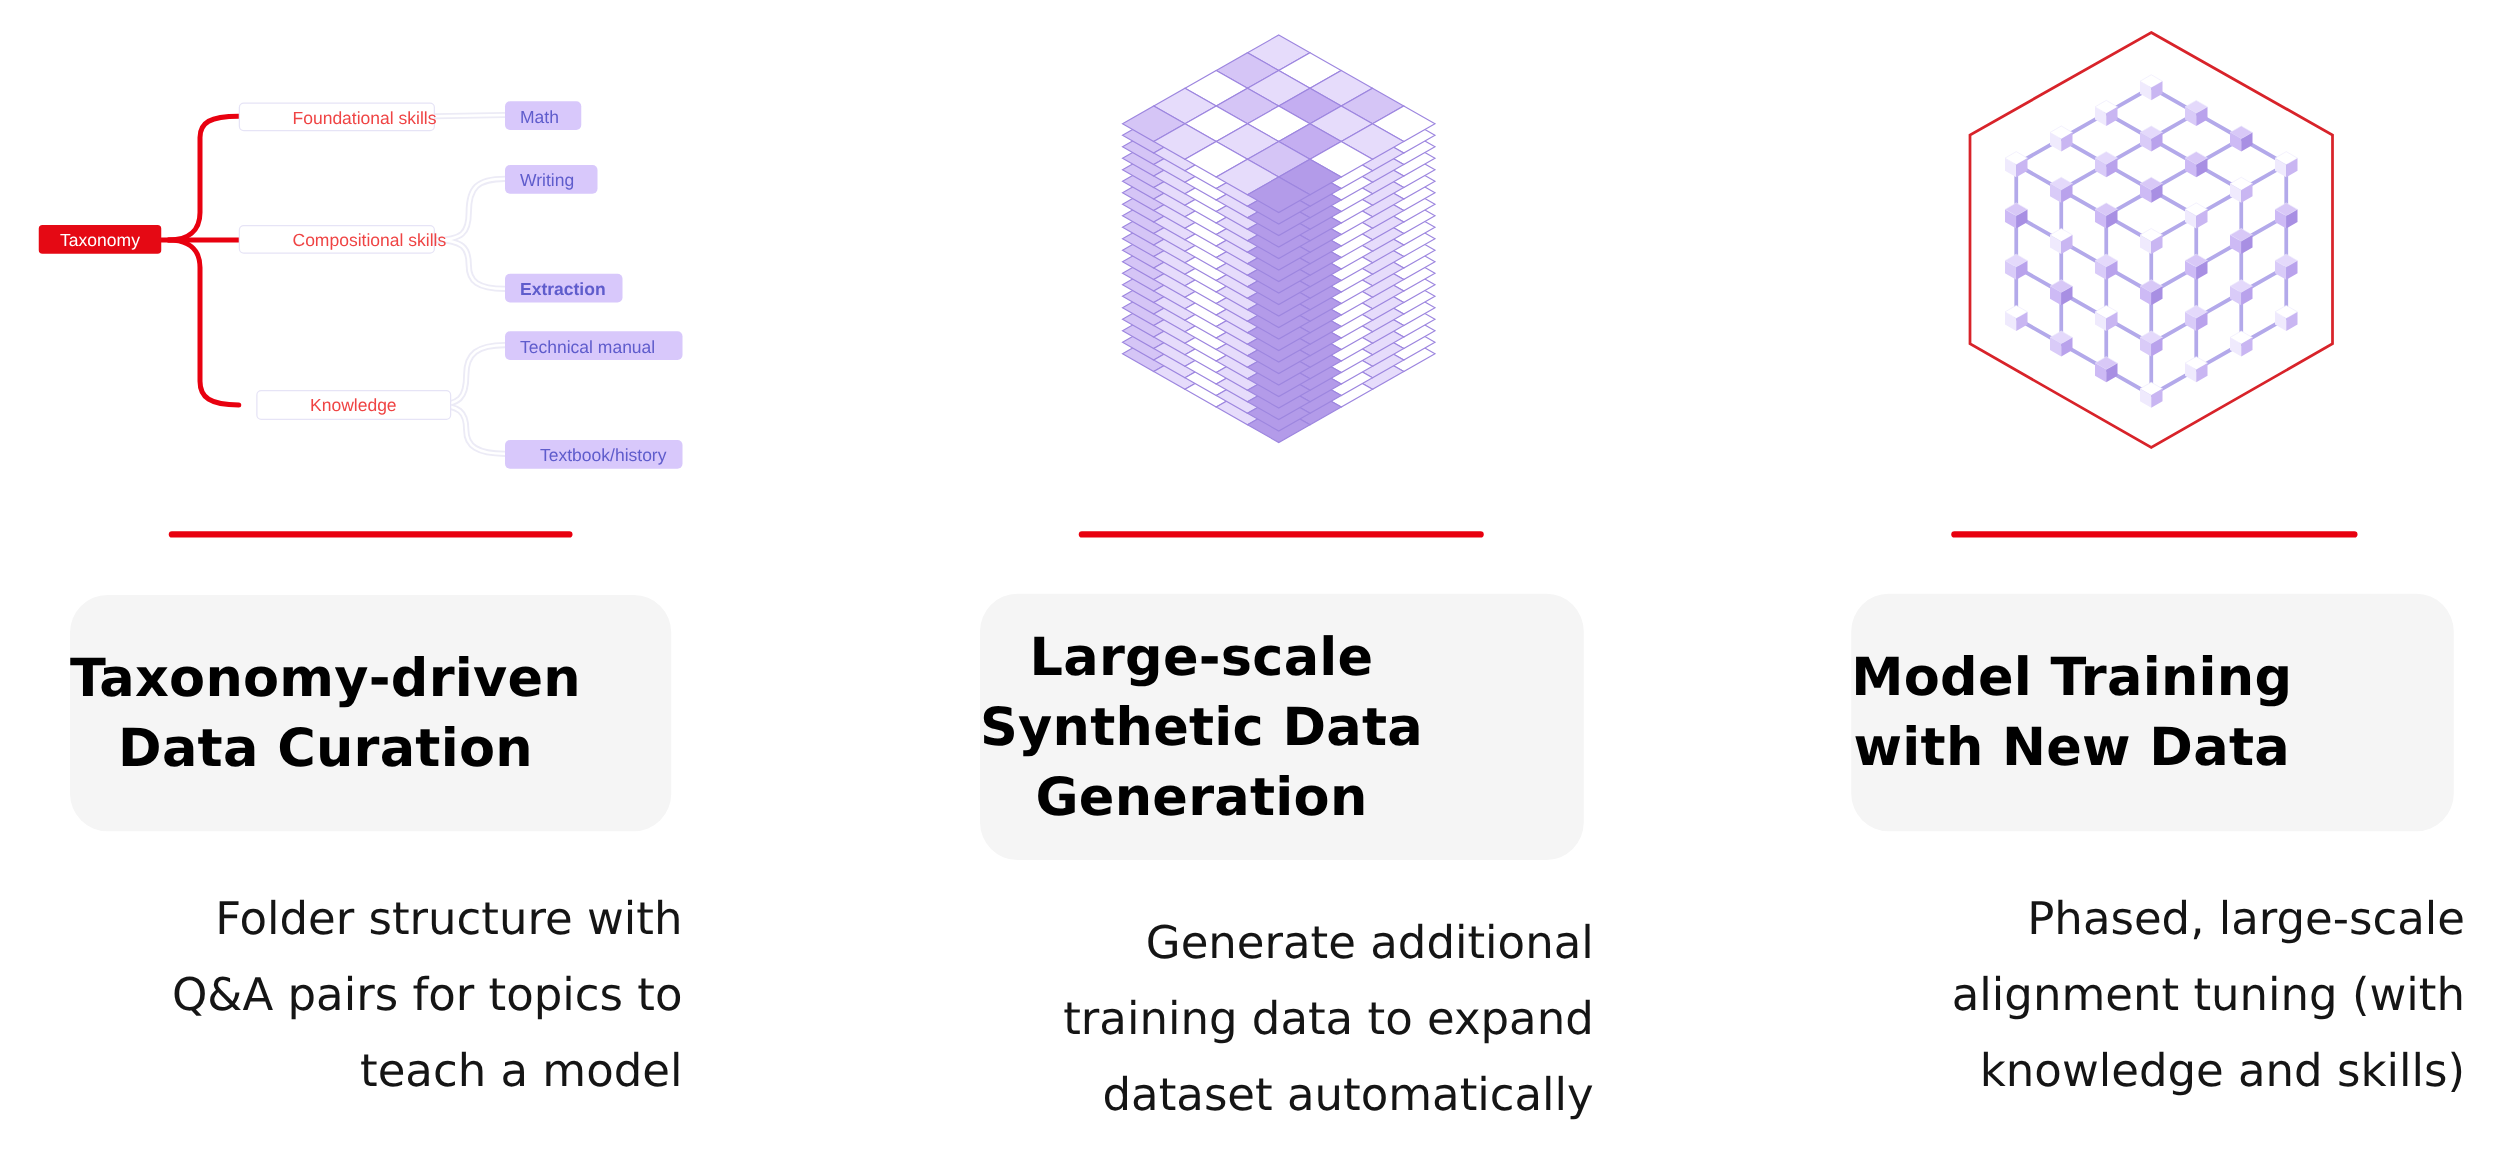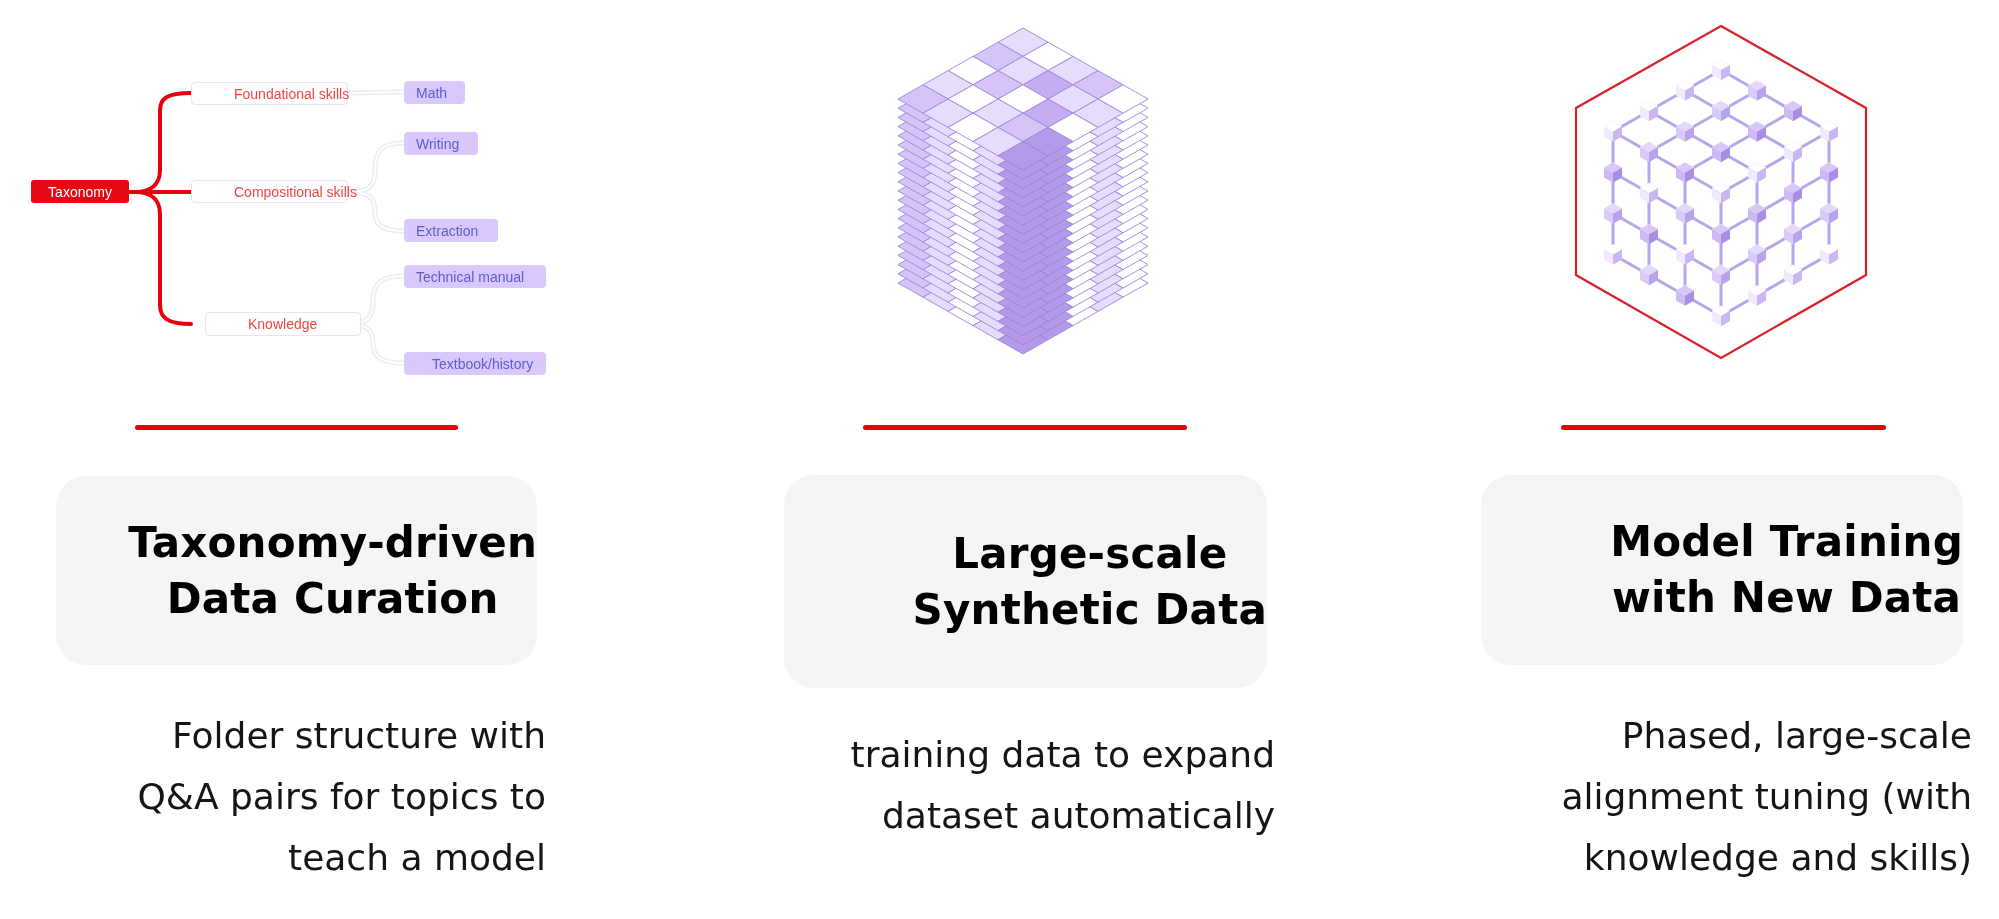--- a/index.html
+++ b/index.html
@@ -7,21 +7,21 @@
          font-family: "Liberation Sans", "DejaVu Sans", sans-serif; }
   .abs { position: absolute; }
   .svgwrap { position: absolute; left: 0; top: 0; width: 1999px; height: 919px; pointer-events: none; }
   .node { position: absolute; box-sizing: border-box; font-size: 14px; display: flex; align-items: center;
           padding-left: 12px; border-radius: 4px; white-space: nowrap; }
   .node-root { background: #e50914; color: #ffffff; justify-content: center; padding-left: 0; border-radius: 3px; }
   .node-mid { background: #ffffff; border: 1.5px solid #e6e4f6; color: #ef4444; padding-left: 42px; }
   .node-leaf { background: #d8c8fb; color: #5f5ccc; padding-left: 12px; }
   .divider { position: absolute; height: 5px; border-radius: 3px; background: #e8000f; }
   .card { position: absolute; background: #f5f5f5; border-radius: 30px; display: flex; align-items: center;
-          justify-content: flex-end; text-align: center; box-sizing: border-box; }
+          justify-content: flex-start; text-align: center; box-sizing: border-box; }
   .card-title { font-family: "DejaVu Sans", sans-serif; font-weight: bold; font-size: 42px; line-height: 56px;
                 color: #000000; letter-spacing: 0.2px; }
   .desc { position: absolute; text-align: right; font-family: "DejaVu Sans", sans-serif; font-weight: normal;
           font-size: 36px; line-height: 61px; color: #151515; }
   .desc span { display: block; }
 </style>
 </head>
 <body>
 
 <div>
@@ -50,21 +50,21 @@
   </svg>
 
   <div class="node node-root" style="left:31px; top:180px; width:98px; height:23px;">Taxonomy</div>
 
   <div class="node node-mid" style="left:191px; top:82px; width:157px; height:23px;">Foundational skills</div>
   <div class="node node-mid" style="left:191px; top:180px; width:157px; height:23px;">Compositional skills</div>
   <div class="node node-mid" style="left:205px; top:312px; width:156px; height:24px;">Knowledge</div>
 
   <div class="node node-leaf" style="left:404px; top:81px; width:61px; height:23px;">Math</div>
   <div class="node node-leaf" style="left:404px; top:132px; width:74px; height:23px;">Writing</div>
-  <div class="node node-leaf" style="left:404px; top:219px; width:94px; height:23px;">Extraction</div>
+  <div class="node node-leaf" style="left:404px; top:219px; width:94px; height:23px;font-weight:bold;">Extraction</div>
   <div class="node node-leaf" style="left:404px; top:265px; width:142px; height:23px;">Technical manual</div>
   <div class="node node-leaf" style="left:404px; top:352px; width:142px; height:23px;padding-left:28px;">Textbook/history</div>
 </div>
 
 <svg class="abs" style="left:895px; top:20px;" width="270" height="345" viewBox="0 0 270 345">
   <g id="stack">
       <polygon points="28,248.8 53,263 28,277.2 3,263" fill="#d5c5f6" stroke="#9d86df" stroke-width="0.9"></polygon>
       <polygon points="53,263 78,277.2 53,291.4 28,277.2" fill="#e6dcfb" stroke="#9d86df" stroke-width="0.9"></polygon>
       <polygon points="78,277.2 103,291.4 78,305.6 53,291.4" fill="#ffffff" stroke="#9d86df" stroke-width="0.9"></polygon>
       <polygon points="103,291.4 128,305.6 103,319.8 78,305.6" fill="#e6dcfb" stroke="#9d86df" stroke-width="0.9"></polygon>
@@ -459,35 +459,37 @@
 <div class="card" style="left:56px; top:476px; width:481px; height:189px;">
   <div class="card-title">
     <div>Taxonomy-driven</div>
     <div>Data Curation</div>
   </div>
 </div>
 <div class="card" style="left:784px; top:475px; width:483px; height:213px;">
   <div class="card-title">
     <div>Large-scale</div>
     <div>Synthetic Data</div>
+    <div>Generation</div>
   </div>
 </div>
 <div class="card" style="left:1481px; top:475px; width:482px; height:190px;">
   <div class="card-title">
     <div>Model Training</div>
     <div>with New Data</div>
   </div>
 </div>
 
 <div class="desc" style="left:46px; top:705px; width:500px;">
   <span>Folder structure with</span>
   <span>Q&amp;A pairs for topics to</span>
   <span>teach a model</span>
 </div>
 <div class="desc" style="left:775px; top:724px; width:500px;">
+  <span>Generate additional</span>
   <span>training data to expand</span>
   <span>dataset automatically</span>
 </div>
 <div class="desc" style="left:1472px; top:705px; width:500px;">
   <span>Phased, large-scale</span>
   <span>alignment tuning (with</span>
   <span>knowledge and skills)</span>
 </div>
 
 </body></html>

